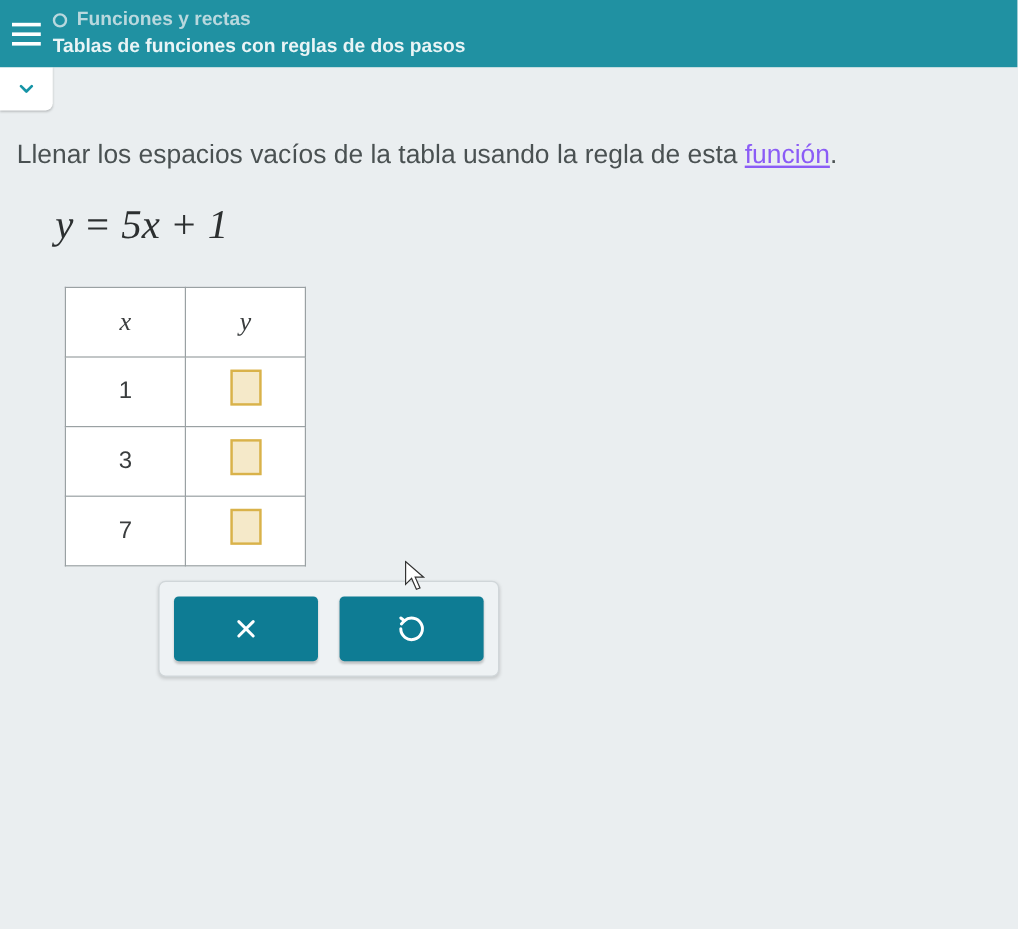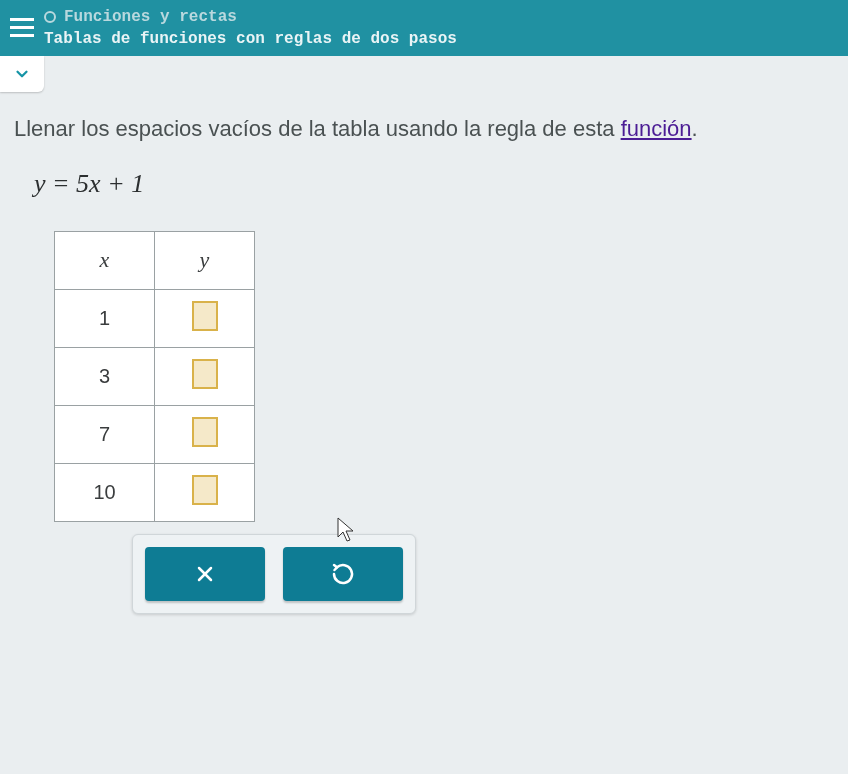--- a/index.html
+++ b/index.html
@@ -6,24 +6,23 @@
     body {
       font-family: Arial, Helvetica, sans-serif;
       background: #eaeef0;
       width: 848px;
       height: 774px;
       overflow: hidden;
     }
     .header {
       background: #1694a6;
       display: flex;
-      align-items: flex-start;
+      align-items: flex-end;
       padding: 8px 0;
       filter: saturate(0.9);
-      font-family: Liberation Mono, monospace;
     }
     .hamburger {
       width: 44px;
       display: flex;
       flex-direction: column;
       gap: 5px;
       align-items: center;
       justify-content: center;
       padding: 10px 0;
       cursor: pointer;
@@ -74,30 +73,30 @@
     .content {
       padding: 22px 14px 0 14px;
     }
     .instruction {
       font-size: 22px;
       color: #4a5152;
       margin-bottom: 24px;
       line-height: 1.4;
     }
     .term-link {
-      color: #4c1d95;
+      color: #8b5cf6;
       text-decoration: underline;
       cursor: pointer;
     }
     .equation {
-      font-size: 26px;
+      font-size: 34px;
       color: #2c2f30;
       font-style: italic;
       font-family: "Times New Roman", serif;
-      margin-left: 20px;
+      margin-left: 32px;
       margin-bottom: 32px;
     }
     .table-wrap {
       margin-left: 40px;
     }
     table.func {
       border-collapse: collapse;
       background: #fff;
     }
     .func th, .func td {
@@ -199,24 +198,20 @@
       <tr>
         <td>1</td>
         <td><span class="answer-box"></span></td>
       </tr>
       <tr>
         <td>3</td>
         <td><span class="answer-box"></span></td>
       </tr>
       <tr>
         <td>7</td>
-        <td><span class="answer-box"></span></td>
-      </tr>
-      <tr>
-        <td>10</td>
         <td><span class="answer-box"></span></td>
       </tr>
     </tbody>
       </table>
 
     <div class="toolbar">
       <button class="btn" aria-label="clear">
         <svg viewBox="0 0 24 24" fill="none" stroke="#fff" stroke-width="2.5" stroke-linecap="round">
             <line x1="6" y1="6" x2="18" y2="18"></line>
             <line x1="18" y1="6" x2="6" y2="18"></line>

